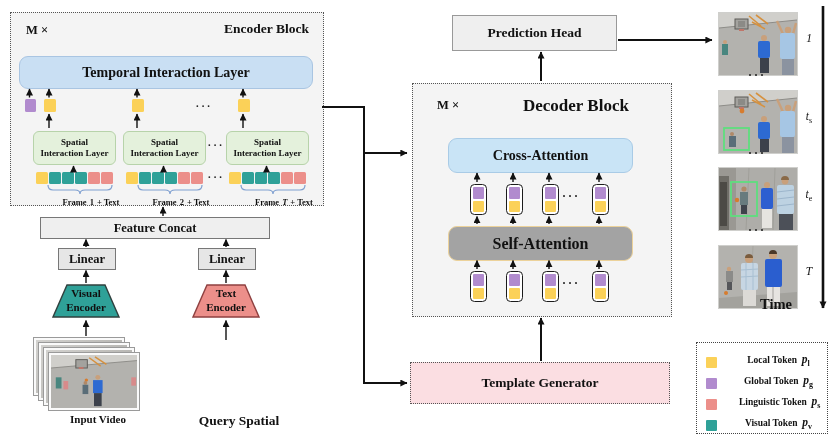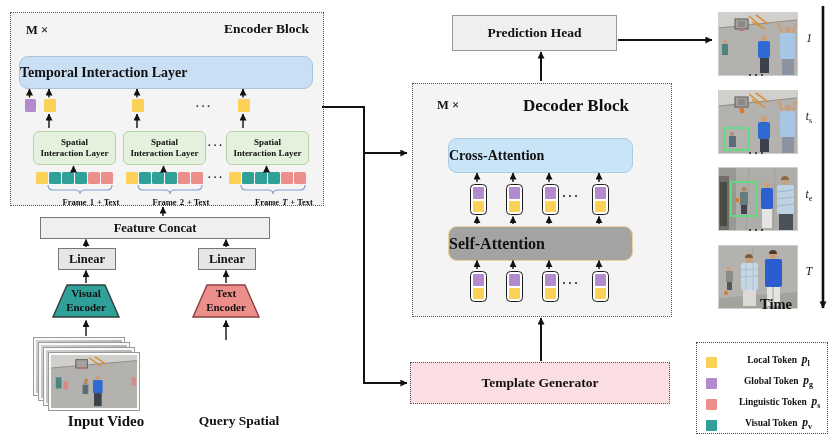--- a/index.html
+++ b/index.html
@@ -5,21 +5,21 @@
   html,body{margin:0;padding:0;background:#fff;}
   #canvas{position:relative;width:831px;height:438px;background:#fff;overflow:hidden;
           font-family:"Liberation Serif",serif;color:#111;}
   .abs{position:absolute;}
   .bold{font-weight:bold;}
   .ctr{text-align:center;}
   
   .dotblock{position:absolute;background:#f4f4f4;border:1.4px dotted #555;}
   .dotwhite{position:absolute;background:#fff;border:1.4px dotted #333;}
   
-  .layerbar{position:absolute;border-radius:9px;font-weight:bold;text-align:left;}
+  .layerbar{position:absolute;border-radius:9px;font-weight:bold;text-align:center;}
   .graybox{position:absolute;background:#efefef;border:1px solid #777;font-weight:bold;text-align:center;}
   
   .tok{position:absolute;width:12px;height:13px;border-radius:1.5px;}
   .tok.sm{width:12px;height:12px;}
   .tok.gl{width:11px;height:13px;}
   .pair{position:absolute;width:17px;height:31px;border:1.6px solid #1b1b1b;border-radius:4.5px;
         background:#fff;display:flex;flex-direction:column;padding:2px;gap:2px;box-sizing:border-box;}
   .pair > div{flex:1;border-radius:1px;}
   .dots{position:absolute;font-weight:bold;letter-spacing:2px;color:#222;text-align:center;}
   .spatial{position:absolute;background:#e4f1dc;border:1px solid #b7d3aa;border-radius:6px;
@@ -154,21 +154,21 @@
       <rect x="44" y="27" width="10" height="14" fill="#2d6ad2"></rect>
       <rect x="45" y="41" width="8" height="14" fill="#3c414b"></rect>
       <circle cx="37" cy="27" r="1.8" fill="#d77c2e"></circle>
       <circle cx="36" cy="30" r="2" fill="#b08968"></circle>
       <rect x="33" y="32" width="6" height="10" fill="#5a6d78"></rect>
       <rect x="5" y="24" width="6" height="12" fill="#49867f"></rect>
       <rect x="13" y="28" width="5" height="9" fill="#d78b8b"></rect>
       <rect x="84" y="24" width="5" height="9" fill="#d78b8b"></rect>
     </svg>
   </div>
-  <div class="abs bold ctr" style="left:40px;top:413px;width:132px;font-size:15px;">Input Video</div>
+  <div class="abs bold ctr" style="left:32px;top:413px;width:132px;font-size:11px;">Input Video</div>
 
   <div class="abs bold ctr" style="left:152px;top:413px;width:174px;font-size:13.5px;">Query Spatial</div>
 
   <div class="dotblock" style="left:412px;top:83px;width:258px;height:232px;">
     <div class="abs bold" style="left:24px;top:14px;font-size:12.5px;">M ×</div>
     <div class="abs bold" style="left:110px;top:12px;font-size:17px;">Decoder Block</div>
 
     <div class="layerbar" style="left: 35px; top: 54px; width: 183px; height: 33px; line-height: 33px; font-size: 14px; border: 1px solid rgb(169, 203, 230); background: rgb(201, 228, 246);">Cross-Attention</div>
 
     <div class="pair" style="left:56.5px;top:100px;">

